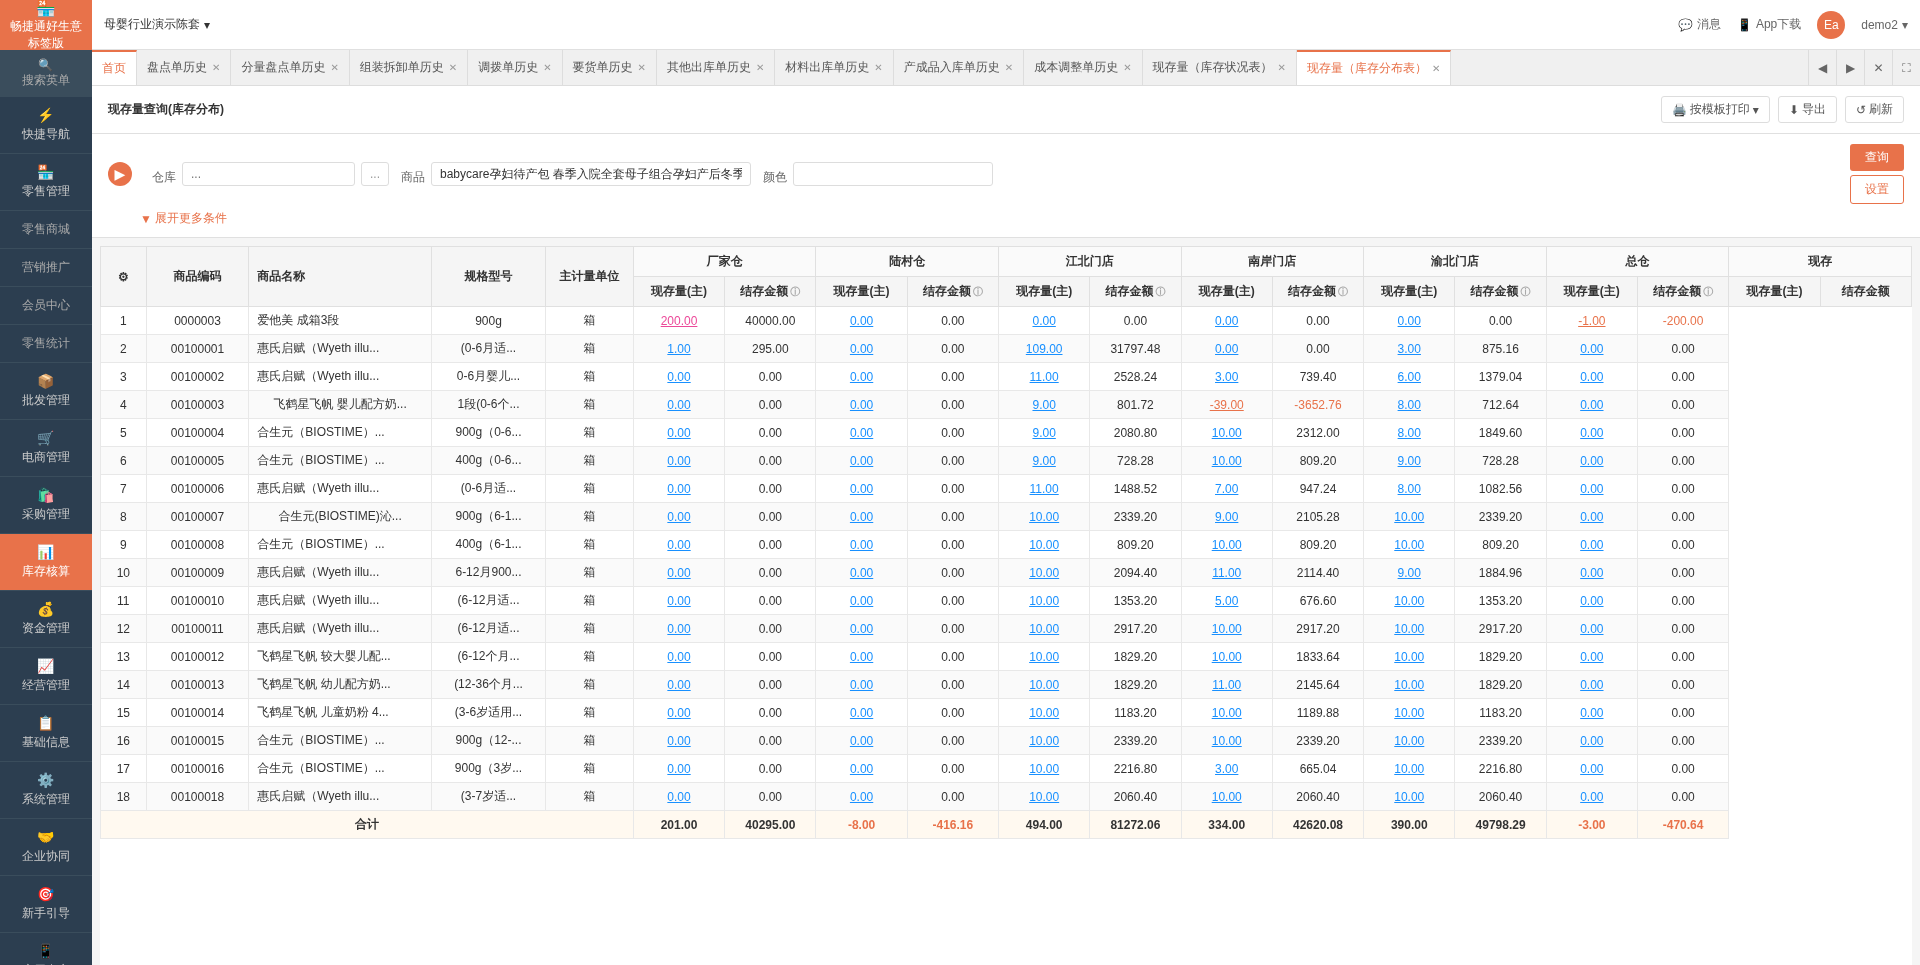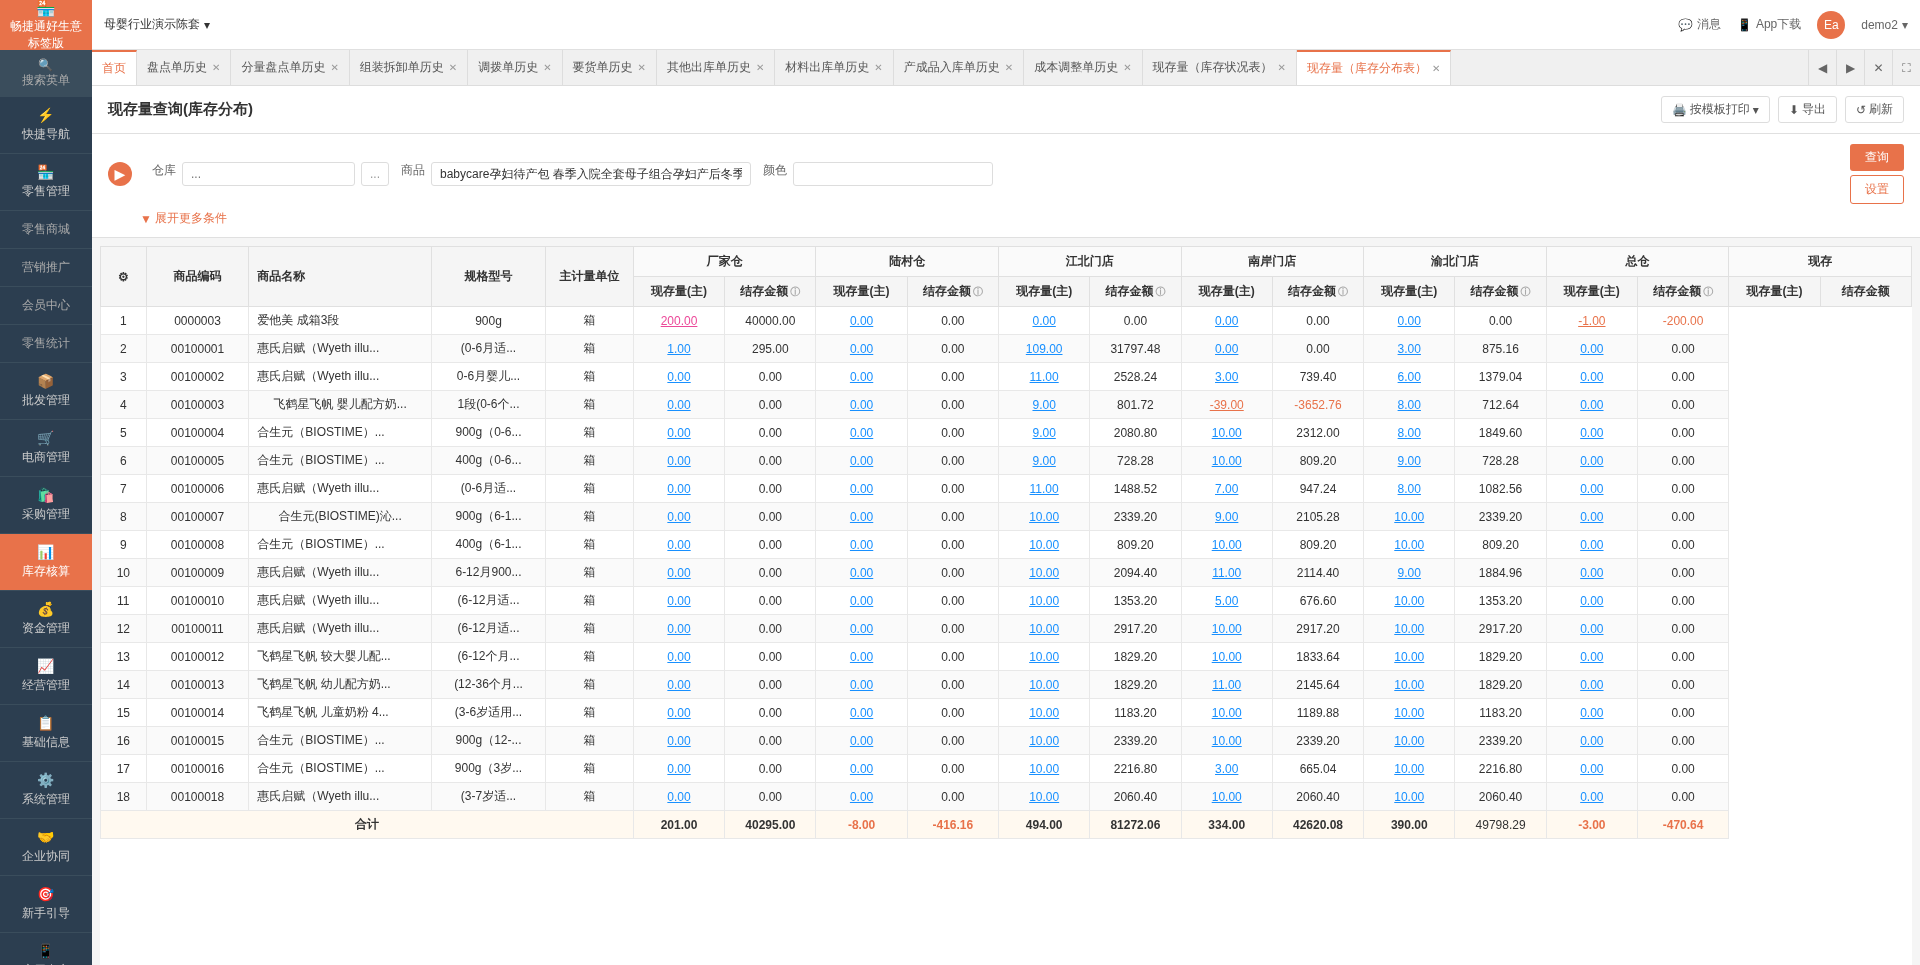--- a/index.html
+++ b/index.html
@@ -65,30 +65,30 @@
     .main-content {
       position: fixed; left: 92px; top: 86px; right: 0; bottom: 0;
       background: #f5f5f5; overflow: hidden;
     }
 
     
     .page-header {
       background: white; padding: 10px 16px; display: flex; align-items: center; justify-content: space-between;
       border-bottom: 1px solid #e0e0e0;
     }
-    .page-title { font-size: 15px; font-weight: bold; color: #333; }
+    .page-title { font-size: 12px; font-weight: bold; color: #333; }
     .page-actions { display: flex; align-items: center; gap: 8px; }
     .btn-action { padding: 4px 10px; border: 1px solid #ddd; background: white; cursor: pointer; border-radius: 3px; font-size: 12px; color: #555; display: flex; align-items: center; gap: 3px; }
 
     
     .filter-area {
       background: white; padding: 10px 16px; border-bottom: 1px solid #e0e0e0;
     }
     .filter-row { display: flex; align-items: center; gap: 12px; flex-wrap: wrap; }
-    .filter-item { display: flex; align-items: flex-start; gap: 6px; }
+    .filter-item { display: flex; align-items: flex-end; gap: 6px; }
     .filter-label { color: #666; white-space: nowrap; }
     .filter-input {
       border: 1px solid #ddd; padding: 4px 8px; border-radius: 3px; font-size: 12px;
       min-width: 80px; color: #333; background: white;
     }
     .filter-input-long { min-width: 320px; }
     .filter-input-medium { min-width: 200px; }
     .filter-toggle { color: #e8724a; cursor: pointer; font-size: 12px; display: flex; align-items: center; gap: 3px; }
     .expand-btn { background: #e8724a; color: white; border: none; width: 24px; height: 24px; border-radius: 50%; cursor: pointer; font-size: 14px; display: flex; align-items: center; justify-content: center; margin-right: 8px; }
 
@@ -754,20 +754,20 @@
             <td colspan="5" style="text-align: center; font-weight: bold;">合计</td>
             <td style="font-weight: bold;">201.00</td>
             <td style="font-weight: bold;">40295.00</td>
             <td style="font-weight: bold; color: rgb(232, 114, 74);">-8.00</td>
             <td style="font-weight: bold; color: rgb(232, 114, 74);">-416.16</td>
             <td style="font-weight: bold;">494.00</td>
             <td style="font-weight: bold;">81272.06</td>
             <td style="font-weight: bold;">334.00</td>
             <td style="font-weight: bold;">42620.08</td>
             <td style="font-weight: bold;">390.00</td>
-            <td style="font-weight: normal;">49798.29</td>
+            <td style="font-weight: bold;">49798.29</td>
             <td style="font-weight: bold; color: rgb(232, 114, 74);">-3.00</td>
             <td style="font-weight: bold; color: rgb(232, 114, 74);">-470.64</td>
           </tr>
         </tbody>
     </table>
   </div>
 </div>
 
 </body></html>

